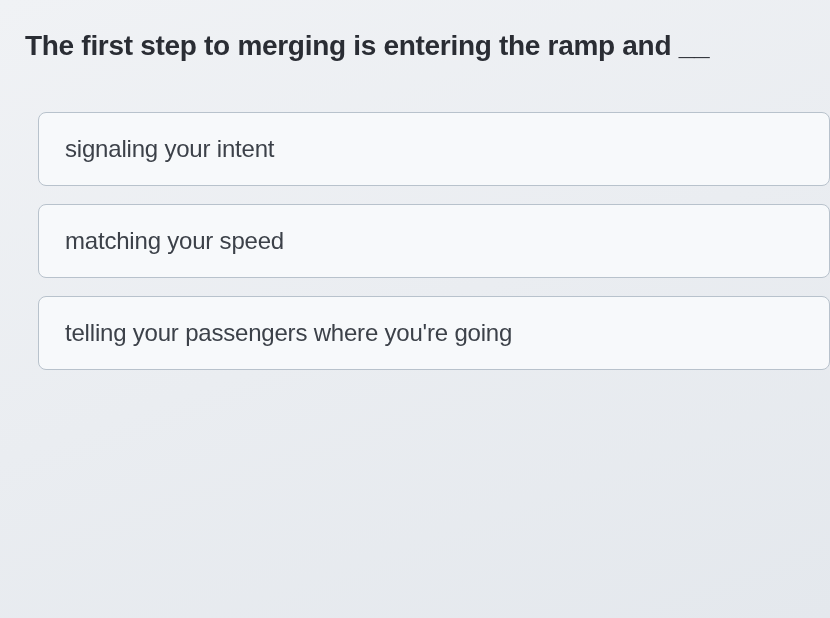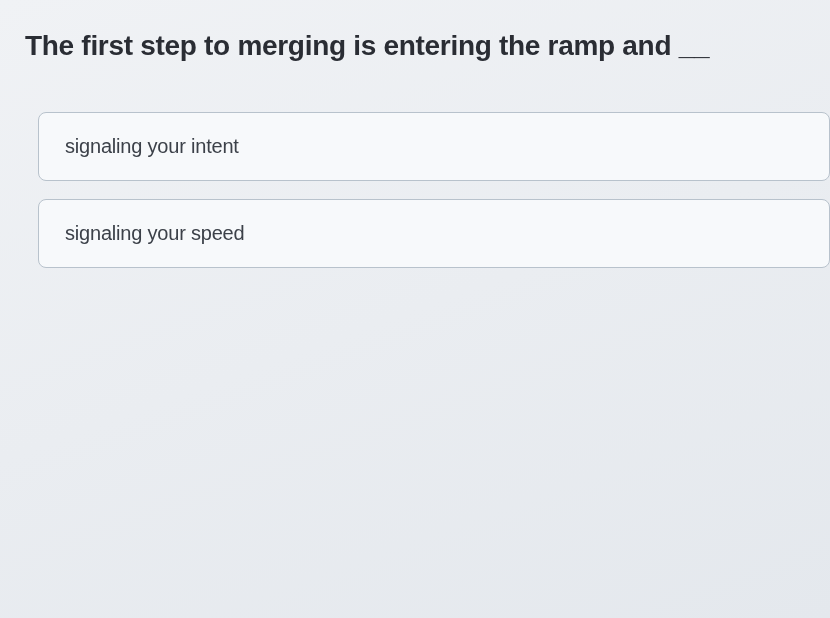--- a/index.html
+++ b/index.html
@@ -27,31 +27,32 @@
       display: flex;
       flex-direction: column;
       gap: 18px;
       padding-left: 18px;
     }
     .option {
       background: #f7f9fb;
       border: 1.5px solid #b8c2cc;
       border-radius: 8px;
       padding: 22px 26px;
-      font-size: 20px;
+      font-size: 24px;
       font-weight: 500;
       color: #3c4149;
       cursor: pointer;
       text-align: left;
       width: 100%;
       transition: background 0.15s;
       letter-spacing: -0.2px;
     }
   </style>
 </head>
 <body>
 
 <div class="question">The first step to merging is entering the ramp and __</div>
 
 <div class="options">
   <button class="option">signaling your intent</button>
-  <button class="option">signaling your speed</button>
+  <button class="option">matching your speed</button>
+  <button class="option">telling your passengers where you're going</button>
 </div>
 
 </body></html>

